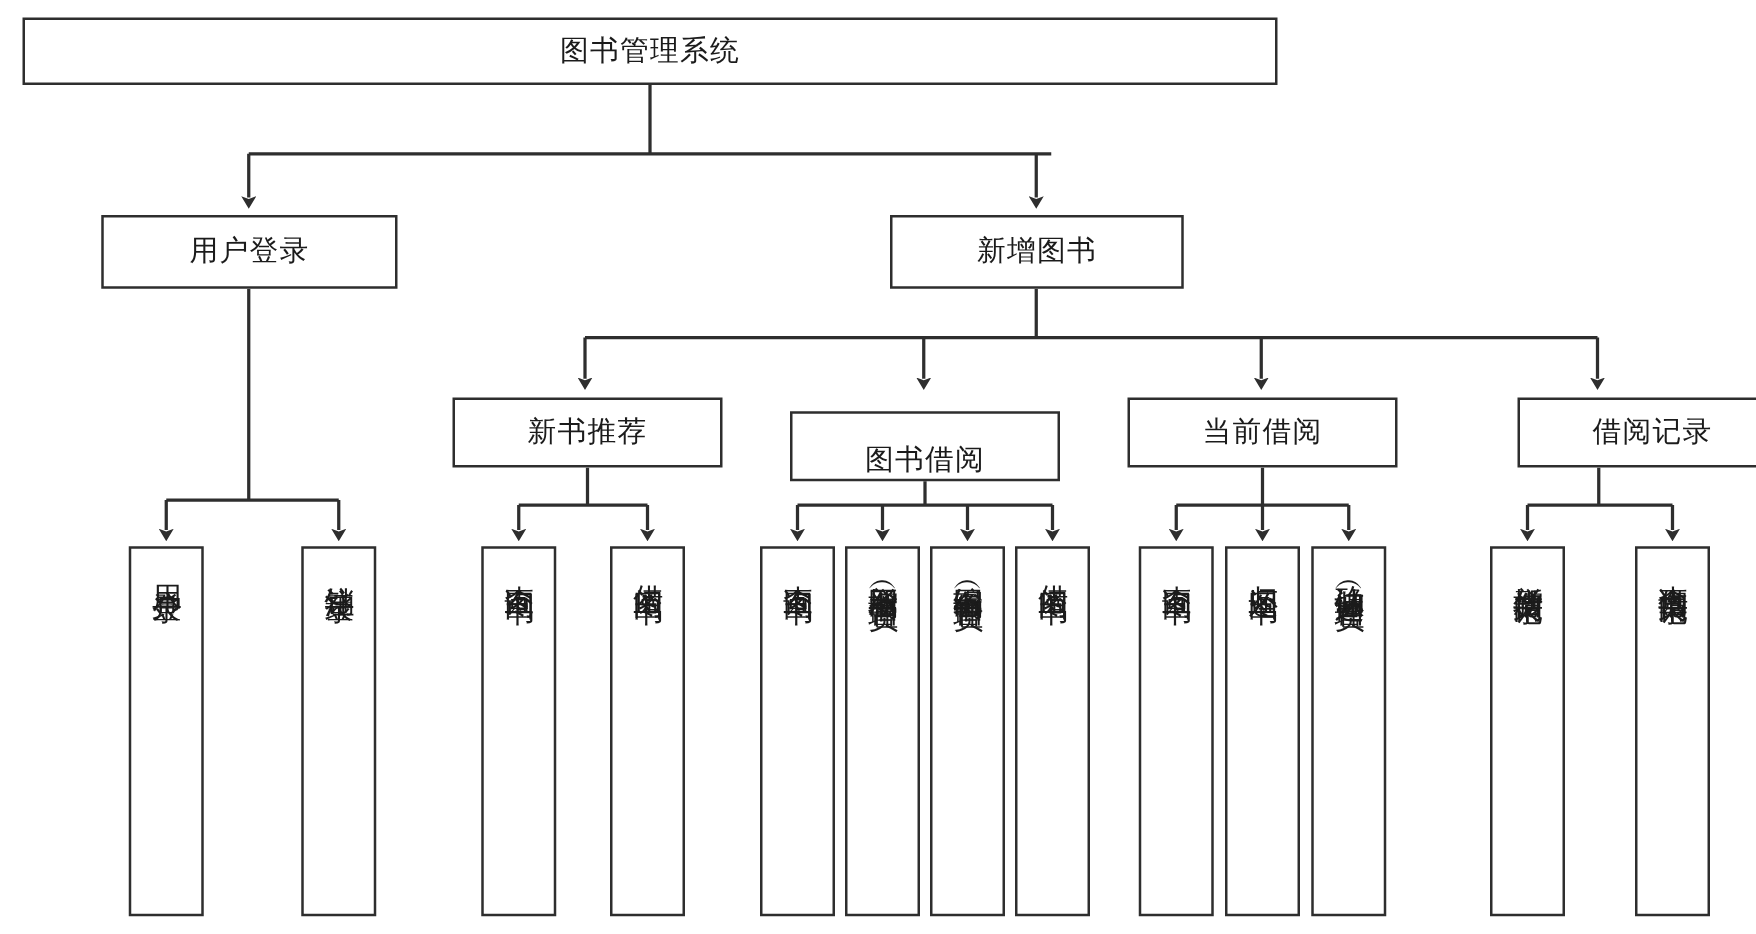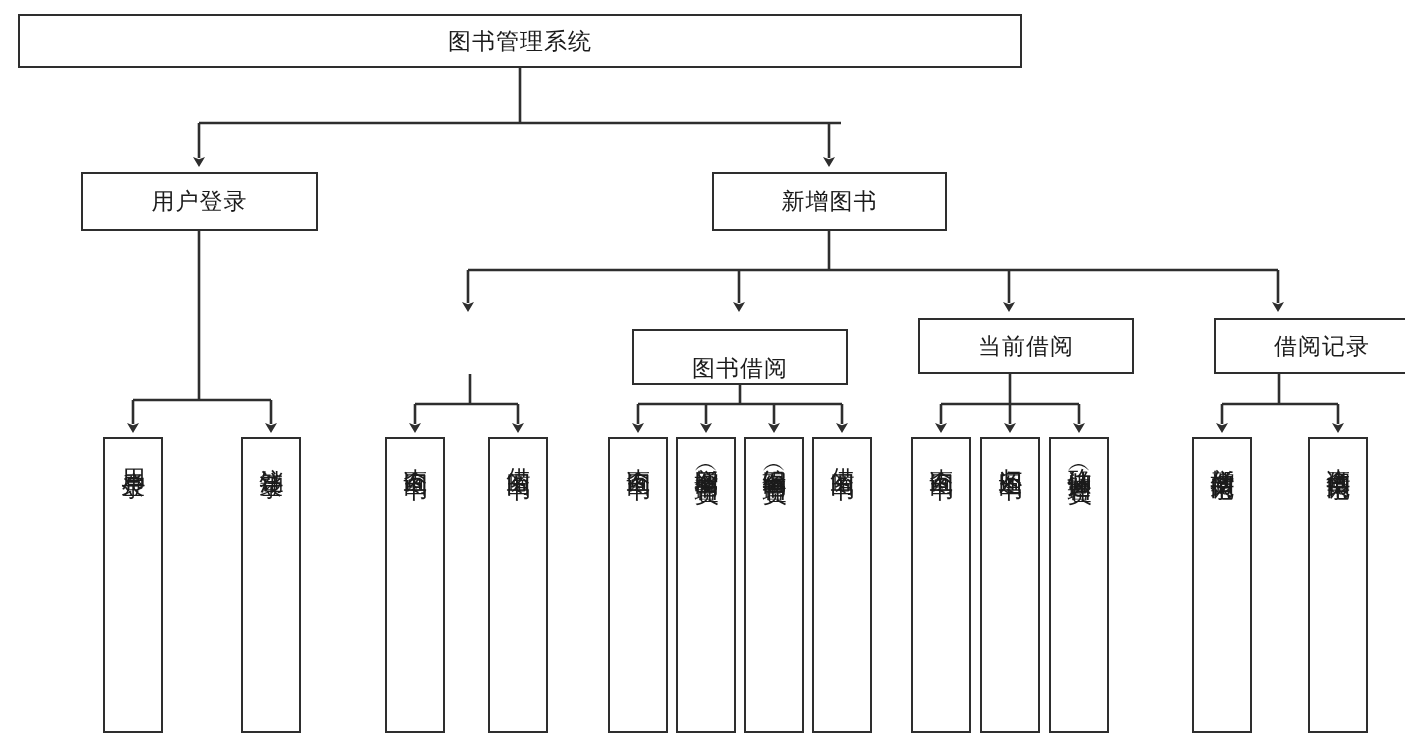--- a/index.html
+++ b/index.html
@@ -129,24 +129,27 @@
     <span class="label">图书管理系统</span>
   </div>
 
   <div class="node" style="left:81px; top:172px; width:237px; height:59px;">
     <span class="label">用户登录</span>
   </div>
   <div class="node" style="left:712px; top:172px; width:235px; height:59px;">
     <span class="label">新增图书</span>
   </div>
 
+  <div class="node" style="left:362px; top:318px; width:216px; height:56px;">
+    <span class="label">新书推荐</span>
+  </div>
   <div class="node" style="left:632px; top:329px; width:216px; height:56px;align-items:flex-end;">
     <span class="label">图书借阅</span>
   </div>
-  <div class="node" style="left:902px; top:318px; width:216px; height:56px;margin-left:16px;">
+  <div class="node" style="left:902px; top:318px; width:216px; height:56px;">
     <span class="label">当前借阅</span>
   </div>
   <div class="node" style="left:1171px; top:318px; width:216px; height:56px;margin-left:43px;">
     <span class="label">借阅记录</span>
   </div>
 
   <div class="node vertical" style="left:103px; top:437px; width:60px; height:296px;">
     <span class="label">用户登录</span>
   </div>
   <div class="node vertical" style="left:241px; top:437px; width:60px; height:296px;">

